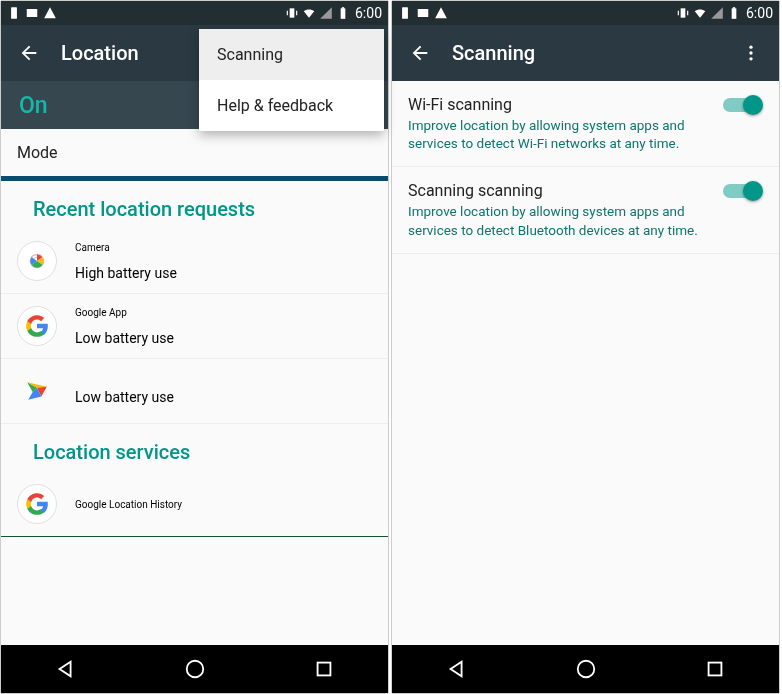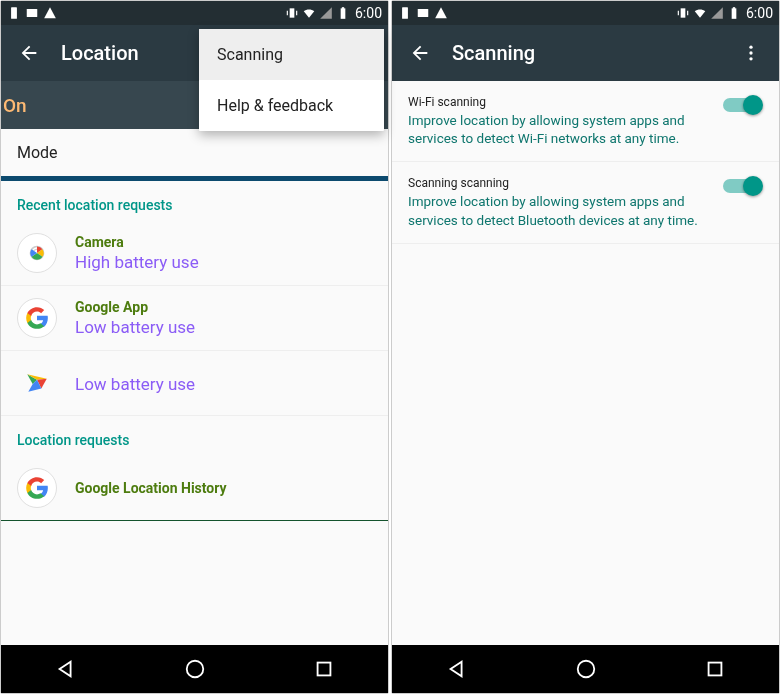--- a/index.html
+++ b/index.html
@@ -18,49 +18,49 @@
 
 
 .appbar { height:56px; background:#2b3a42; color:#fff; display:flex; align-items:center; padding:9px 8px; }
 .appbar .back { width:40px; height:40px; display:flex; align-items:center; justify-content:center; }
 .appbar .back svg { width:22px; height:22px; fill:#fff; }
 .appbar .title { font-size:20px; font-weight:500; margin-left:12px; flex:1; }
 .appbar .more { width:40px; height:40px; display:flex; align-items:center; justify-content:center; }
 .appbar .more svg { width:20px; height:20px; fill:#fff; }
 
 
-.master { height:48px; background:#37474f; color:#fdba74; display:flex; align-items:center; padding:0 2px; font-size:19px; font-weight:500; }
+.master { height:48px; background:#37474f; color:#14b8a6; display:flex; align-items:center; padding:0 18px; font-size:23px; font-weight:500; }
 .master .sp { flex:1; }
 .toggle { width:40px; height:20px; position:relative; }
 .toggle .track { position:absolute; top:3px; left:0; width:36px; height:14px; background:#80cbc4; border-radius:8px; }
 .toggle .thumb { position:absolute; right:0; top:0; width:20px; height:20px; background:#009688; border-radius:50%; box-shadow:0 1px 3px rgba(0,0,0,0.4); }
 
 
 .menu { position:absolute; top:28px; right:4px; width:185px; background:#fff; box-shadow:0 4px 12px rgba(0,0,0,0.3); z-index:10; border-radius:1px; }
 .menu-item { padding:16px 18px; font-size:16px; color:#222; }
 .menu-item.hl { background:#eeeeee; }
 
 
 .content { flex:1; background:#fafafa; overflow:auto; }
 .row { padding:14px 16px; border-bottom:5px solid #0c4a6e; }
 .row .t { font-size:16px; color:#222; }
 .row .s { font-size:14px; color:#888; margin-top:2px; }
-.cat { padding:16px 16px 8px; font-size:14px; font-weight:500; color:#009688; }
+.cat { padding:16px 32px 8px; font-size:20px; font-weight:500; color:#009688; }
 .app-row { display:flex; align-items:center; padding:12px 16px; border-bottom:1px solid #eee; }
 .app-row .icon { width:40px; height:40px; border-radius:50%; background:#fff; border:1px solid #e0e0e0; margin-right:18px; display:flex; align-items:center; justify-content:center; }
 .app-row .icon svg { width:26px; height:26px; }
 .app-row .text { flex:1; }
-.app-row .text .t { font-size:14px; color:#4d7c0f;font-weight:bold; }
-.app-row .text .s { font-size:17px; color:#8b5cf6; margin-top:2px; }
+.app-row .text .t { font-size:10px; color:#000000; }
+.app-row .text .s { font-size:14px; color:#000000; margin-top:12px; }
 .no-border { border-bottom:none; }
 
 
 .swrow { display:flex; align-items:flex-start; padding:14px 16px; border-bottom:1px solid #eee; }
 .swrow .txt { flex:1; padding-right:12px; }
-.swrow .txt .t { font-size:12px; color:#222; margin-bottom:2px; }
+.swrow .txt .t { font-size:16px; color:#222; margin-bottom:2px; }
 .swrow .txt .s { font-size:13.5px; color:#0f766e; line-height:1.35; }
 
 
 .navbar { height:48px; background:#000; display:flex; align-items:center; justify-content:space-around; }
 .navbar .nbtn { width:70px; display:flex; align-items:center; justify-content:center; }
 .navbar .nbtn svg { width:22px; height:22px; fill:none; stroke:#fff; stroke-width:2; }
 .navbar .nbtn.home svg { fill:none; stroke:#fff; }
 
 .phone-wrap { position:relative; }
 .phone-border { border:1px solid #ccc; border-radius:2px; }
@@ -182,21 +182,21 @@
               <path d="M6 8l36 8-18 2L6 8z" fill="#fbbc05"></path>
               <path d="M24 18l18-2-10 18-8-16z" fill="#ea4335"></path>
               <path d="M16 26l8-8 8 16-24 6 8-14z" fill="#4285f4"></path>
             </svg>
       </div>
       <div class="text">
         <div class="s">Low battery use</div>
       </div>
     </div>
 
-    <div class="cat">Location requests</div>
+    <div class="cat">Location services</div>
 
     <div class="app-row no-border" style="border-bottom:1px solid #14532d">
       <div class="icon">
         <svg viewBox="0 0 48 48">
               <path d="M44 24c0-1.4-.1-2.7-.4-4H24v8h11.3c-.5 2.6-2 4.8-4.2 6.3v5.2h6.8C41.8 35.8 44 30.4 44 24z" fill="#4285F4"></path>
               <path d="M24 44c5.4 0 10-1.8 13.3-4.9l-6.8-5.2c-1.9 1.3-4.3 2-6.5 2-5 0-9.3-3.4-10.8-8H6.2v5.3C9.5 39.6 16.2 44 24 44z" fill="#34A853"></path>
               <path d="M13.2 27.9c-.4-1.3-.7-2.6-.7-3.9s.2-2.7.7-3.9v-5.3H6.2C4.8 17.6 4 20.7 4 24s.8 6.4 2.2 9.2l7-5.3z" fill="#FBBC05"></path>
               <path d="M24 12.1c2.9 0 5.5 1 7.6 3l5.7-5.7C33.9 6 29.4 4 24 4 16.2 4 9.5 8.4 6.2 14.8l7 5.3c1.5-4.6 5.8-8 10.8-8z" fill="#EA4335"></path>
             </svg>
       </div>

